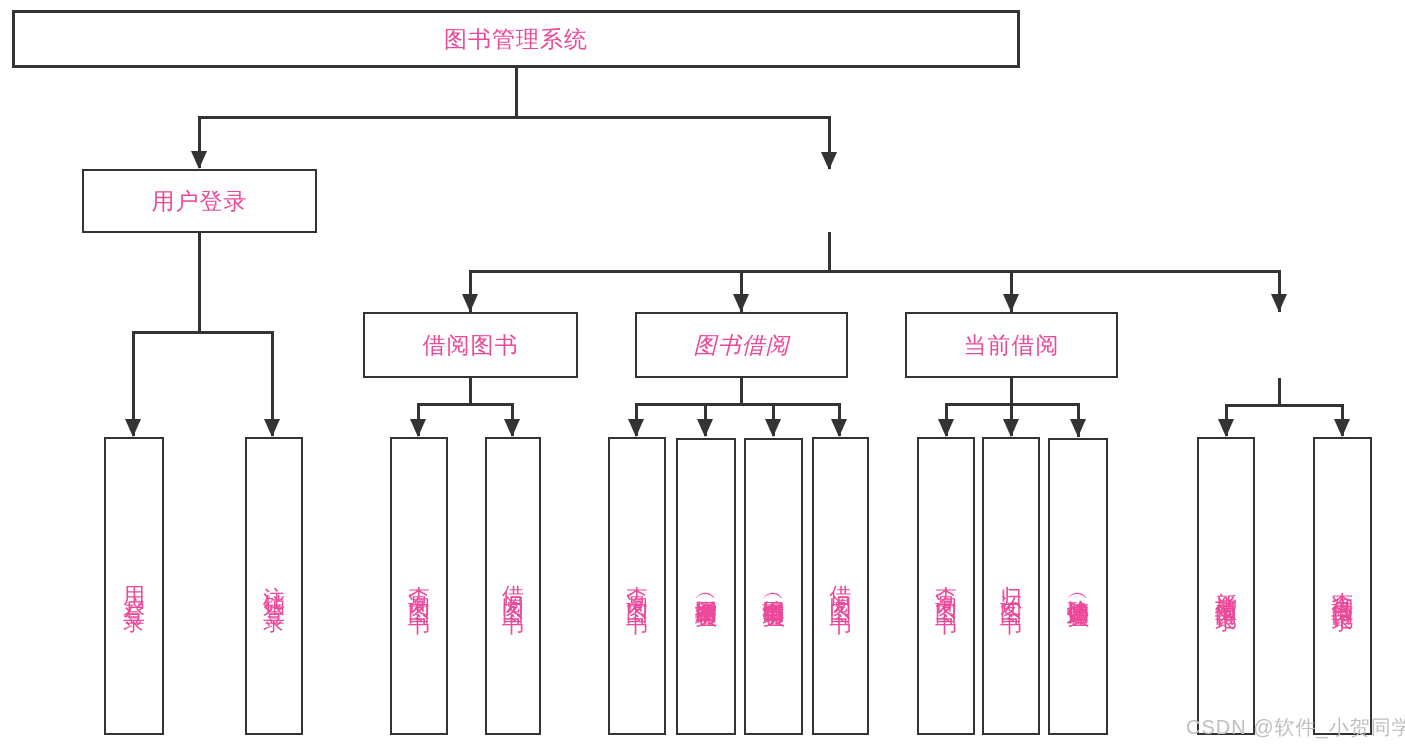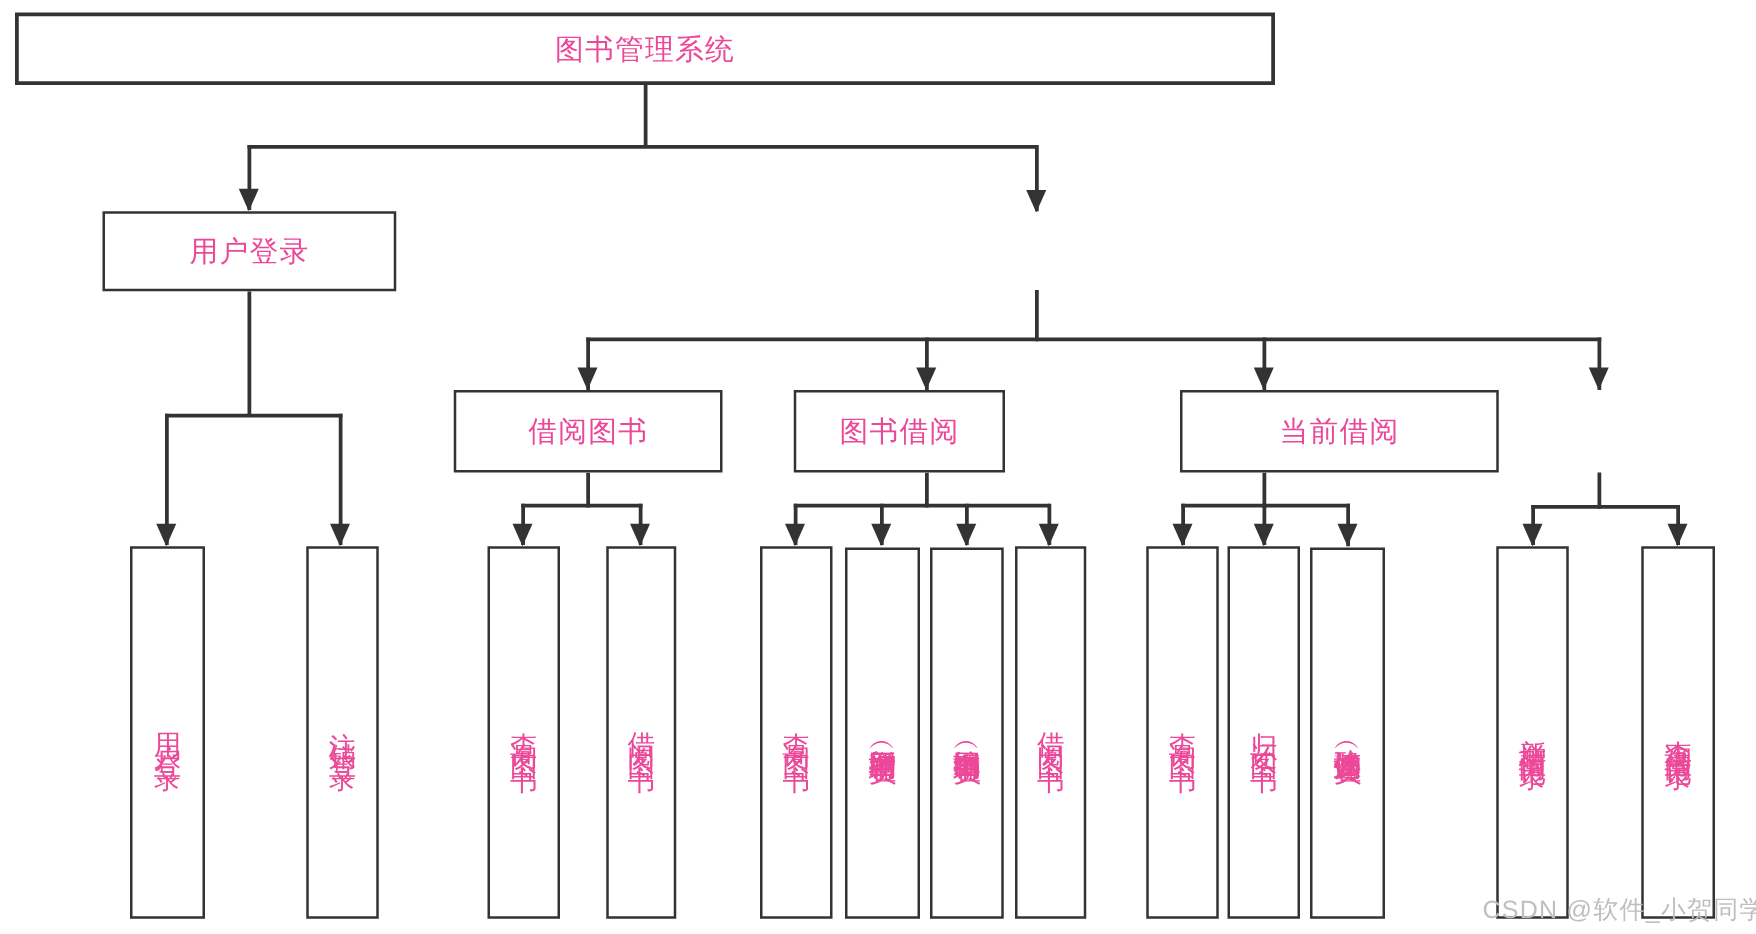--- a/index.html
+++ b/index.html
@@ -72,23 +72,23 @@
 
 <div id="canvas">
 
   <div class="node root-node" style="left:12px; top:10px; width:1008px; height:58px;">图书管理系统</div>
 
   <div class="node" style="left:82px; top:169px; width:235px; height:64px;">用户登录</div>
 
 
   <div class="node" style="left:363px; top:312px; width:215px; height:66px;">借阅图书</div>
 
-  <div class="node" style="left:635px; top:312px; width:169px; height:66px;">图书借阅</div>
-
-  <div class="node" style="left:944px; top:312px; width:255px; height:66px;">当前借阅</div>
+  <div class="node" style="left:635px; top:312px; width:213px; height:66px;font-style:italic;">图书借阅</div>
+
+  <div class="node" style="left:905px; top:312px; width:213px; height:66px;">当前借阅</div>
 
 
   <div class="node vnode ls9" style="left:104px; top:437px; width:60px; height:298px;">
       <span>用户登录</span>
     </div>
 
   <div class="node vnode ls9" style="left:245px; top:437px; width:58px; height:298px;">
       <span>注销登录</span>
     </div>
 

